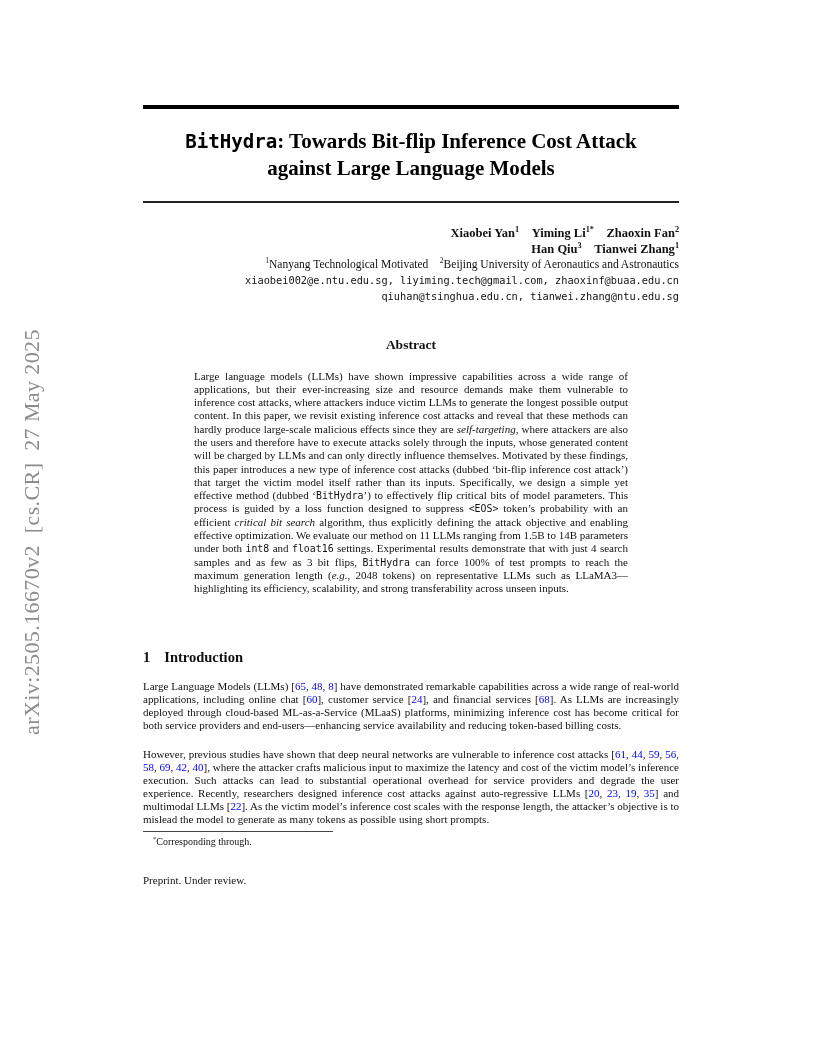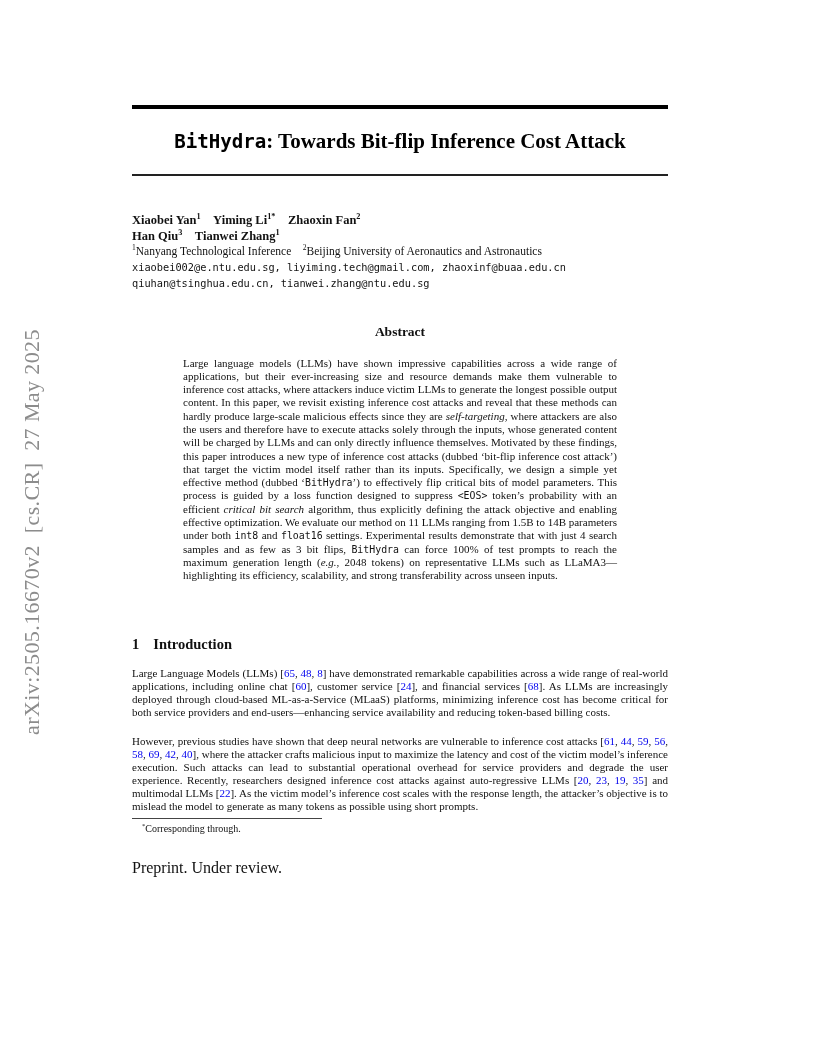--- a/index.html
+++ b/index.html
@@ -15,36 +15,36 @@
     position:absolute;
     left:-217px; top:518px;
     width:500px; height:28px;
     transform:rotate(-90deg);
     text-align:center;
     font-size:22px;
     color:#8c8c8c;
     letter-spacing:0.4px;
     white-space:pre;
   }
-  .content { position:absolute; left:132px; top:0; width:536px; }
+  .content { position:absolute; left:143px; top:0; width:536px; }
 
   .rule-thick { margin-top:105px; height:3.5px; background:#000000; }
   .rule-thin  { margin-top:19px;  height:2px;   background:#222222; }
 
   .title {
     margin:19px 0 0 0;
     text-align:center;
     font-size:21px;
     font-weight:bold;
     line-height:27px;
     color:#000000;
   }
   .title-line { display:block; }
 
-  .authors { margin-top:36px; text-align:left; }
+  .authors { margin-top:22px; text-align:right; }
   .author-line { font-weight:bold; font-size:12.5px; line-height:16px; }
   .affil-line  { font-size:11.5px; line-height:15px; }
   .email-line  { font-family:"DejaVu Sans Mono", monospace; font-size:10.3px; line-height:16px; }
 
   .abstract-title {
     margin:32px 0 0 0;
     text-align:center;
     font-size:13.5px;
     font-weight:bold;
     line-height:17px;
@@ -68,21 +68,21 @@
   .body-par {
     margin:14px 0 0 0;
     text-align:justify;
     font-size:11px;
     line-height:13.1px;
   }
   .body-par + .body-par { margin-top:16px; }
 
   .footnote-rule { margin-top:5px; width:190px; height:1px; background:#444444; }
   .footnote { margin-top:3px; font-size:10px; line-height:13px; padding-left:10px; }
-  .page-footer { margin-top:26px; font-size:16px; line-height:13px; }
+  .page-footer { margin-top:26px; font-size:11px; line-height:13px; }
 
   
   .seg-sup { vertical-align:super; font-size:66%; line-height:0; }
   .seg-mono { font-family:"DejaVu Sans Mono", monospace; font-size:90%; }
   .seg-mono-bold { font-family:"DejaVu Sans Mono", monospace; font-size:91%; font-weight:bold; }
   .seg-italic { font-style:italic; }
   .seg-cite { color:#0000ee; }
 </style>
 </head>
 <body>
@@ -90,28 +90,29 @@
 <div class="page">
 
   <div class="watermark">arXiv:2505.16670v2  [cs.CR]  27 May 2025</div>
 
   <div class="content">
 
     <div class="rule-thick"></div>
 
     <h1 class="title">
       <span class="title-line"><span class="seg-mono-bold">BitHydra</span><span>: Towards Bit-flip Inference Cost Attack</span></span>
+      <span class="title-line"><span>against Large Language Models</span></span>
     </h1>
 
     <div class="rule-thin"></div>
 
     <div class="authors">
       <div class="author-line"><span>Xiaobei Yan</span><span class="seg-sup">1</span><span>  </span><span>Yiming Li</span><span class="seg-sup">1*</span><span>  </span><span>Zhaoxin Fan</span><span class="seg-sup">2</span></div>
       <div class="author-line"><span>Han Qiu</span><span class="seg-sup">3</span><span>  </span><span>Tianwei Zhang</span><span class="seg-sup">1</span></div>
-      <div class="affil-line"><span class="seg-sup">1</span><span>Nanyang Technological Inference</span><span>  </span><span class="seg-sup">2</span><span>Beijing University of Aeronautics and Astronautics</span></div>
+      <div class="affil-line"><span class="seg-sup">1</span><span>Nanyang Technological Motivated</span><span>  </span><span class="seg-sup">2</span><span>Beijing University of Aeronautics and Astronautics</span></div>
       <div class="email-line">xiaobei002@e.ntu.edu.sg, liyiming.tech@gmail.com, zhaoxinf@buaa.edu.cn</div>
       <div class="email-line">qiuhan@tsinghua.edu.cn, tianwei.zhang@ntu.edu.sg</div>
     </div>
 
     <h2 class="abstract-title">Abstract</h2>
     <p class="abstract-body"><span>Large language models (LLMs) have shown impressive capabilities across a wide range of applications, but their ever-increasing size and resource demands make them vulnerable to inference cost attacks, where attackers induce victim LLMs to generate the longest possible output content. In this paper, we revisit existing inference cost attacks and reveal that these methods can hardly produce large-scale malicious effects since they are </span><span class="seg-italic">self-targeting</span><span>, where attackers are also the users and therefore have to execute attacks solely through the inputs, whose generated content will be charged by LLMs and can only directly influence themselves. Motivated by these findings, this paper introduces a new type of inference cost attacks (dubbed ‘bit-flip inference cost attack’) that target the victim model itself rather than its inputs. Specifically, we design a simple yet effective method (dubbed ‘</span><span class="seg-mono">BitHydra</span><span>’) to effectively flip critical bits of model parameters. This process is guided by a loss function designed to suppress </span><span class="seg-mono">&lt;EOS&gt;</span><span> token’s probability with an efficient </span><span class="seg-italic">critical bit search</span><span> algorithm, thus explicitly defining the attack objective and enabling effective optimization. We evaluate our method on 11 LLMs ranging from 1.5B to 14B parameters under both </span><span class="seg-mono">int8</span><span> and </span><span class="seg-mono">float16</span><span> settings. Experimental results demonstrate that with just 4 search samples and as few as 3 bit flips, </span><span class="seg-mono">BitHydra</span><span> can force 100% of test prompts to reach the maximum generation length (</span><span class="seg-italic">e.g.</span><span>, 2048 tokens) on representative LLMs such as LLaMA3—highlighting its efficiency, scalability, and strong transferability across unseen inputs.</span></p>
 
     <h2 class="section-heading">
       <span class="sec-num">1</span><span>Introduction</span>
     </h2>

